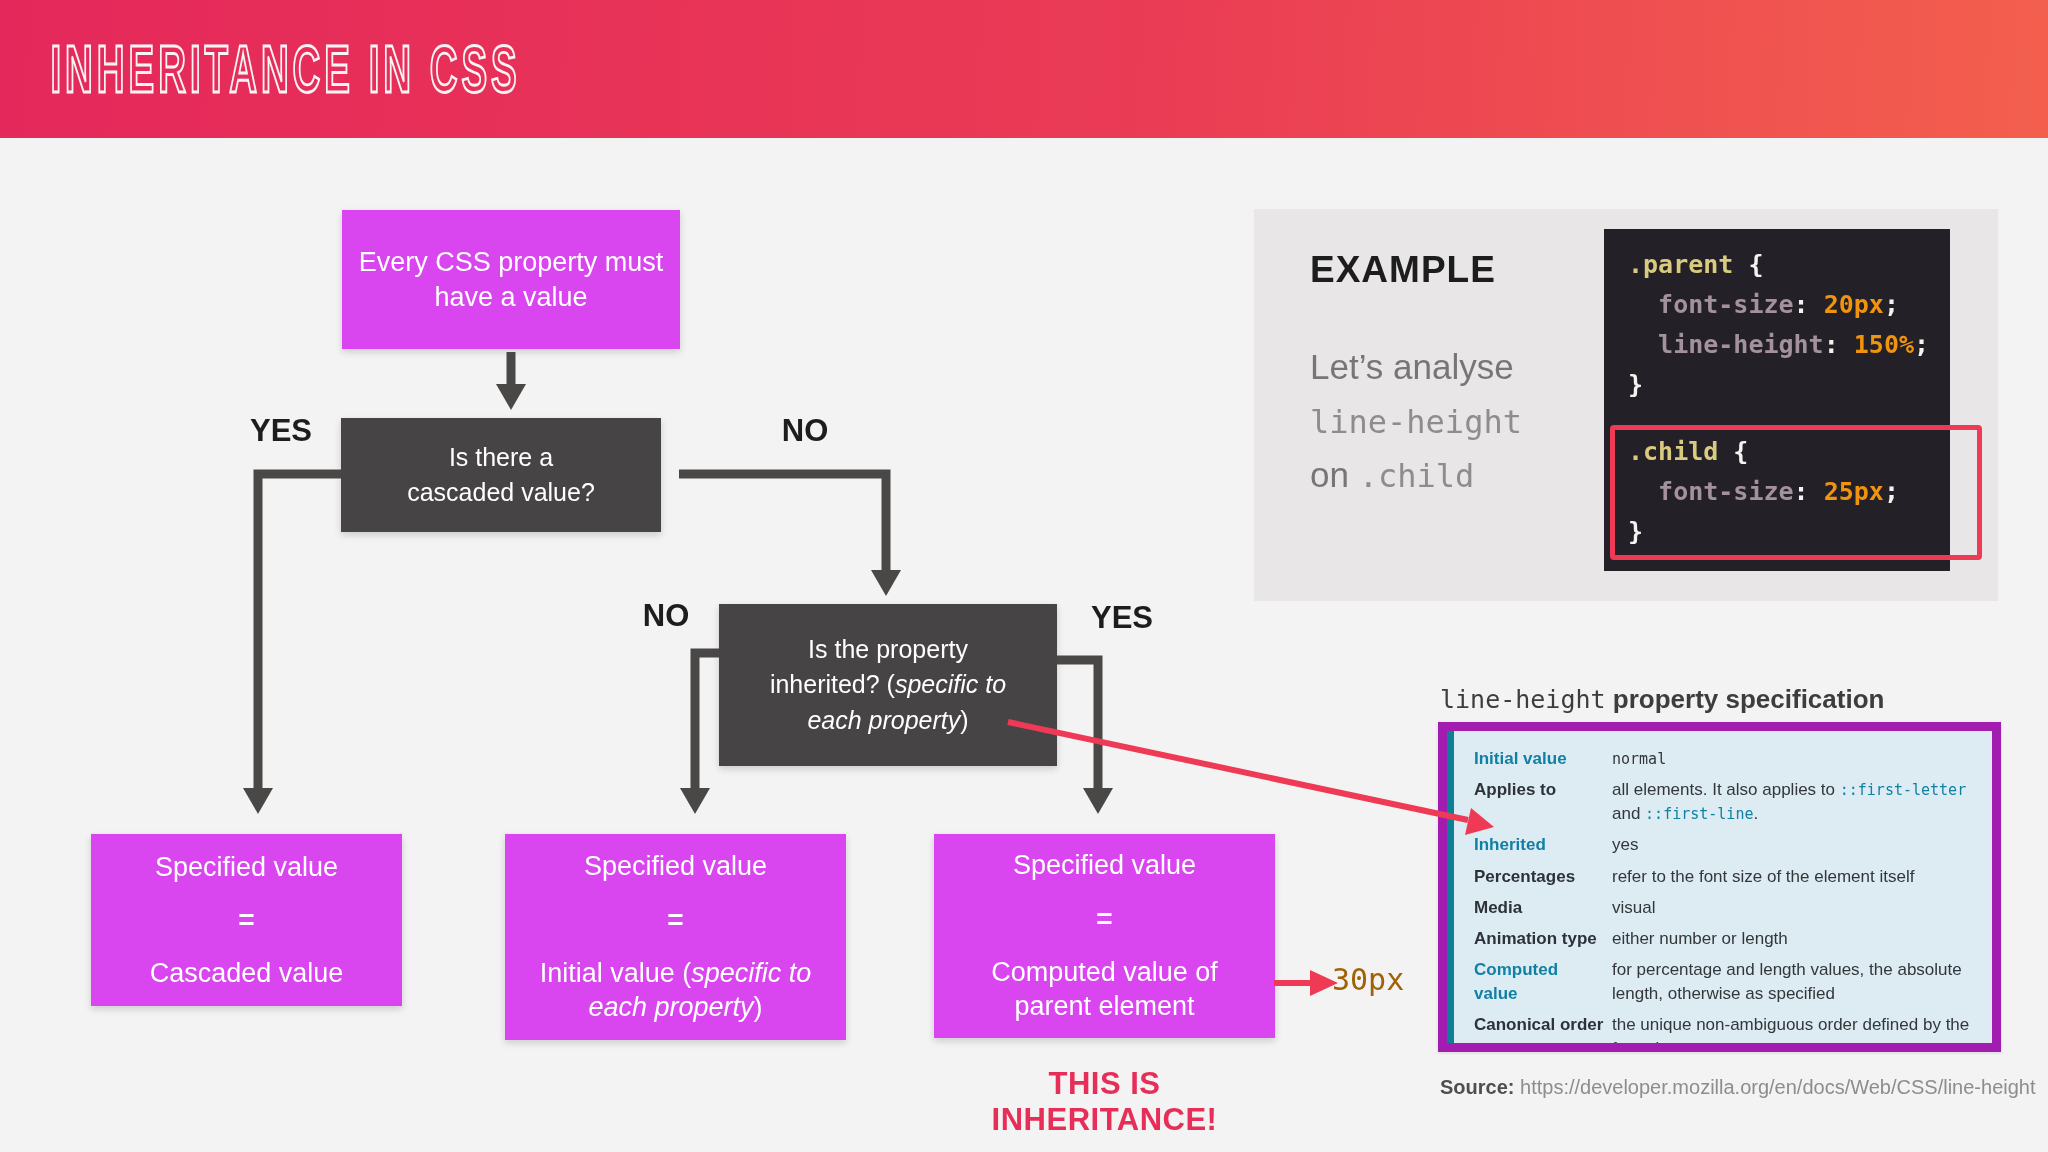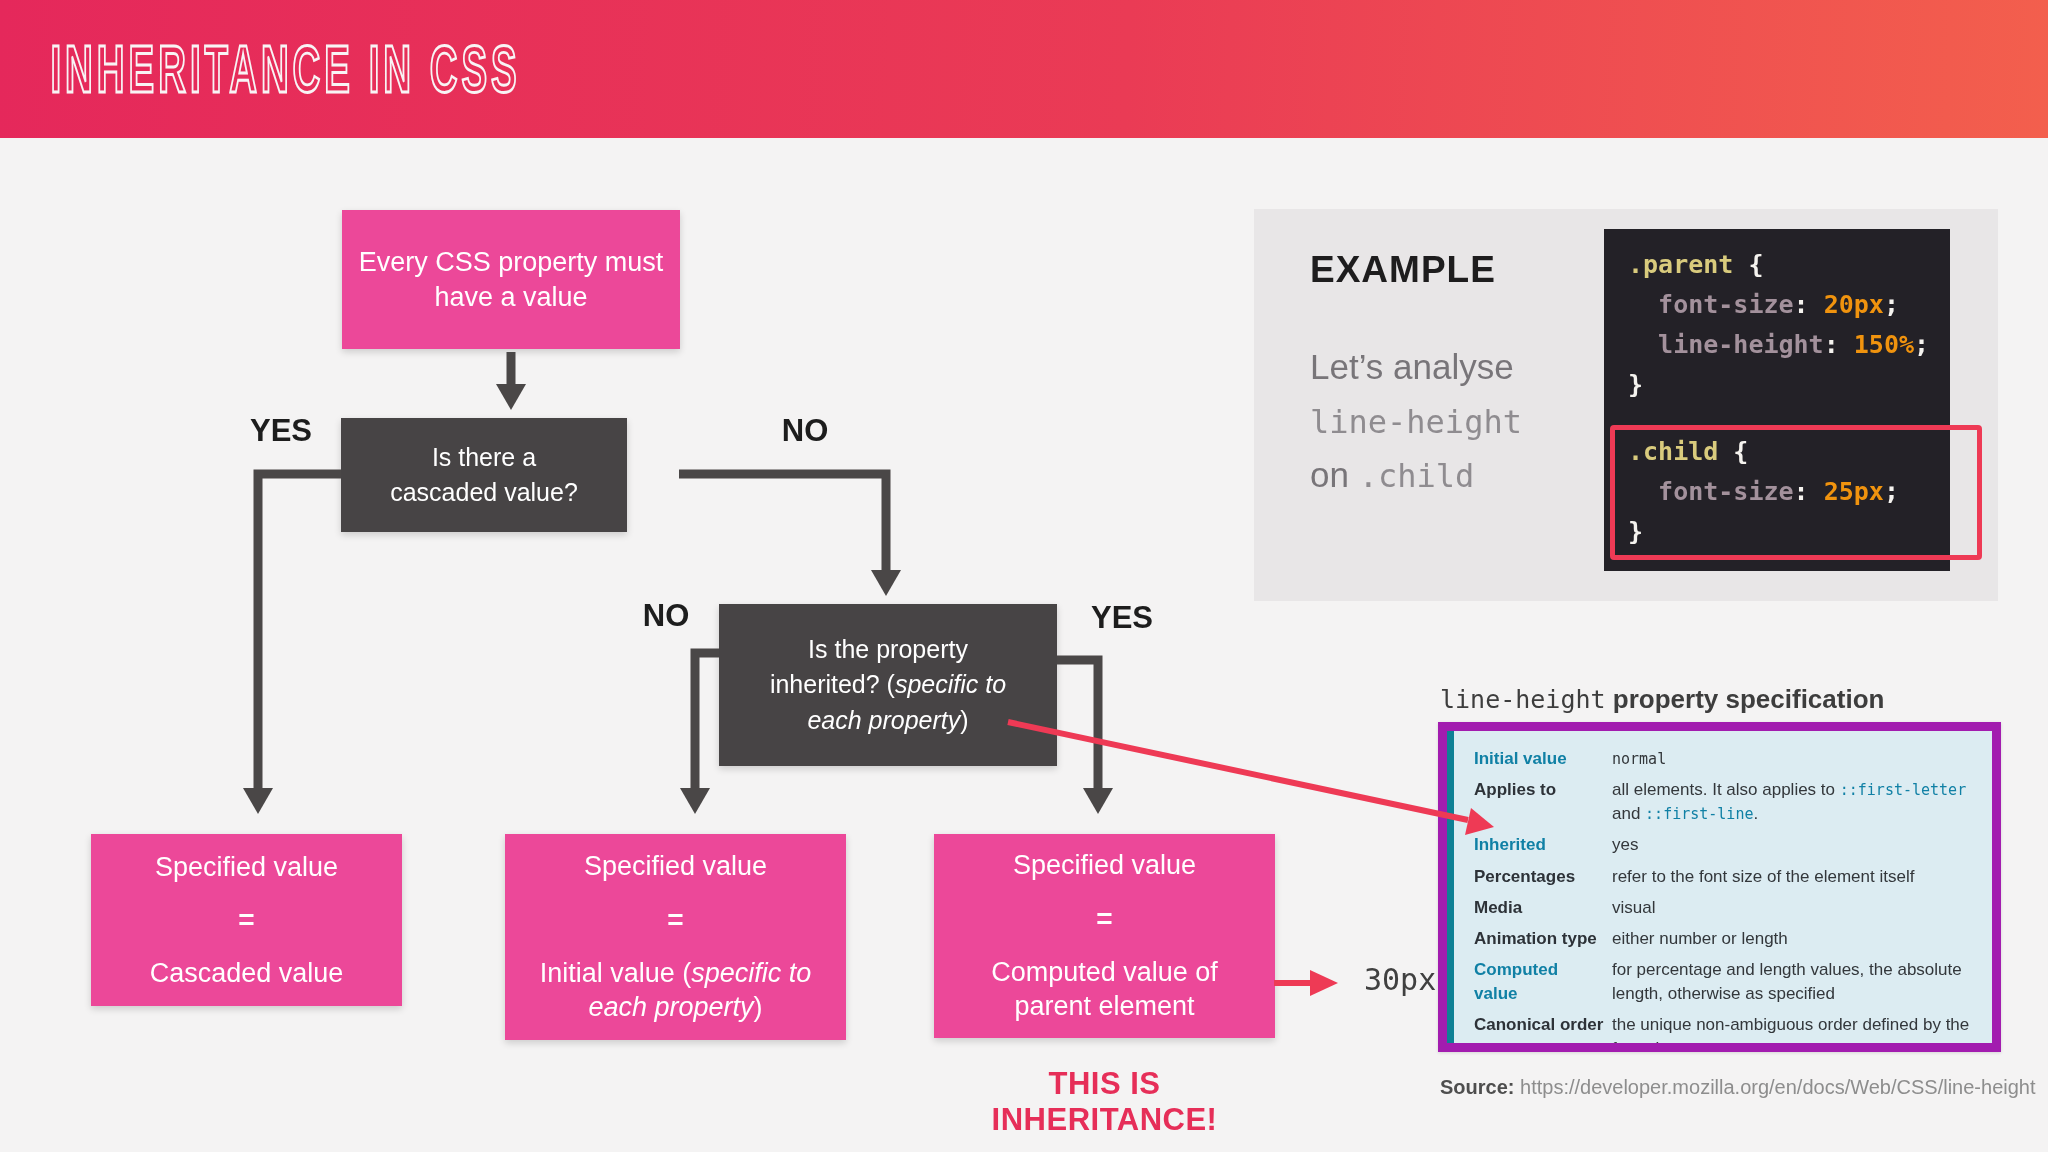--- a/index.html
+++ b/index.html
@@ -10,42 +10,42 @@
   .banner{position:absolute;left:0;top:0;width:2048px;height:138px;
           background:linear-gradient(93deg,#e5285b 0%,#ea3b55 55%,#f35f4d 100%);
           display:flex;align-items:center;}
   .banner-title{margin:0;padding-left:63px;font-weight:700;font-size:48px;letter-spacing:5px;
           color:#fff;transform:scale(0.80,1.38);transform-origin:0 50%;white-space:nowrap;}
   @supports (-webkit-text-stroke: 2px #fff){
     .banner-title{color:transparent;-webkit-text-stroke:2.1px #f8f4f5;}
   }
 
   
-  .pink-box{position:absolute;background:#ec4899;color:#fff;display:flex;flex-direction:column;
+  .pink-box{position:absolute;background:#d946ef;color:#fff;display:flex;flex-direction:column;
             align-items:center;justify-content:center;row-gap:18px;text-align:center;
             font-size:27px;line-height:1.28;box-shadow:0 3px 7px rgba(0,0,0,.16);}
   .pink-box .eq{font-weight:700;font-size:28px;}
   .dark-box{position:absolute;background:#474445;color:#fff;display:flex;align-items:center;
             justify-content:center;text-align:center;font-size:25px;line-height:1.42;
             box-shadow:0 3px 7px rgba(0,0,0,.16);}
   .branch-label{position:absolute;width:96px;text-align:center;font-weight:700;font-size:31px;color:#1d1d1d;}
   #flow-start{left:342px;top:210px;width:338px;height:139px;}
-  #decision1{left:341px;top:418px;width:286px;height:114px;}
+  #decision1{left:341px;top:418px;width:320px;height:114px;}
   #decision2{left:719px;top:604px;width:338px;height:162px;}
   #label-yes1{left:233px;top:413px;}
   #label-no1{left:757px;top:413px;}
   #label-no2{left:618px;top:598px;}
   #label-yes2{left:1074px;top:600px;}
   #result1{left:91px;top:834px;width:311px;height:172px;}
   #result2{left:505px;top:834px;width:341px;height:206px;}
   #result3{left:934px;top:834px;width:341px;height:204px;}
   #inheritance-note{position:absolute;left:934px;top:1066px;width:341px;text-align:center;
             font-weight:700;font-size:31px;color:#e62e58;letter-spacing:.5px;}
   #computed-result{position:absolute;left:1332px;top:962px;font-family:"DejaVu Sans Mono",monospace;
-            font-size:30px;color:#404040;margin-left:32px;}
+            font-size:30px;color:#a16207;}
   .connectors{position:absolute;left:0;top:0;pointer-events:none;z-index:5;}
 
   
   #example-panel{position:absolute;left:1254px;top:209px;width:744px;height:392px;background:#e8e6e7;}
   #example-heading{position:absolute;left:56px;top:40px;font-weight:700;font-size:37px;
             letter-spacing:1px;color:#1e1d1e;}
   #example-lead{position:absolute;left:56px;top:138px;font-size:35px;color:#787579;}
   #example-lead .lead-line{margin-bottom:17px;height:37px;}
   #example-lead .mono{font-family:"DejaVu Sans Mono",monospace;font-size:32px;color:#8f8c90;}
 

